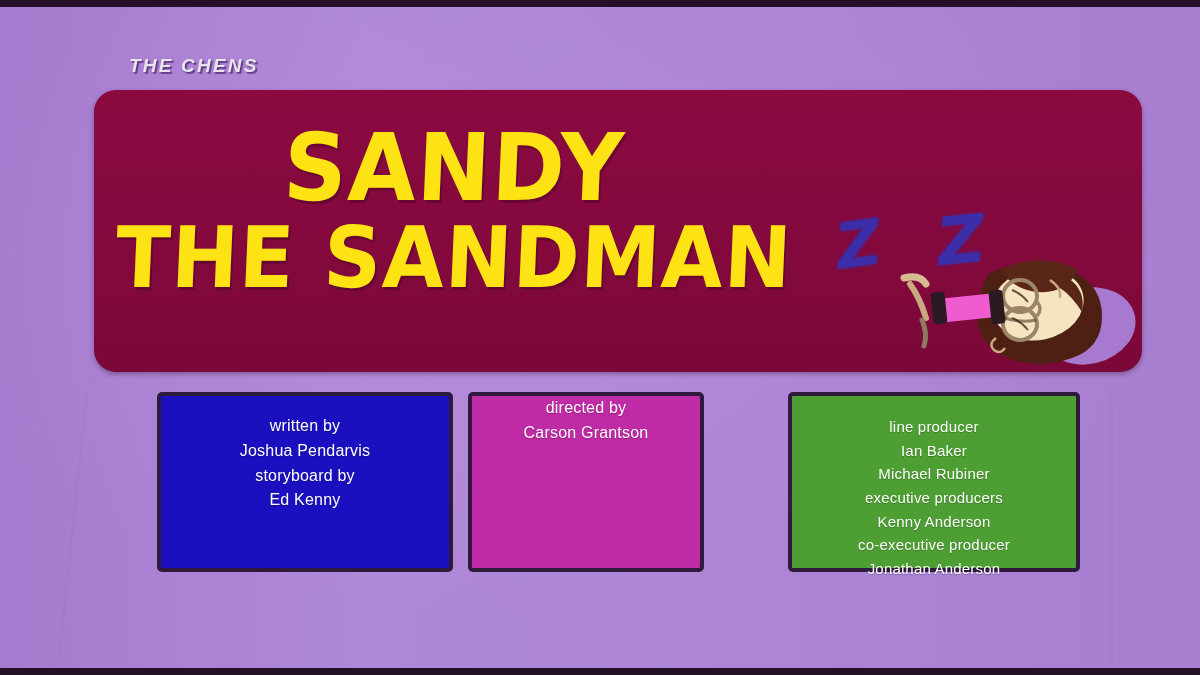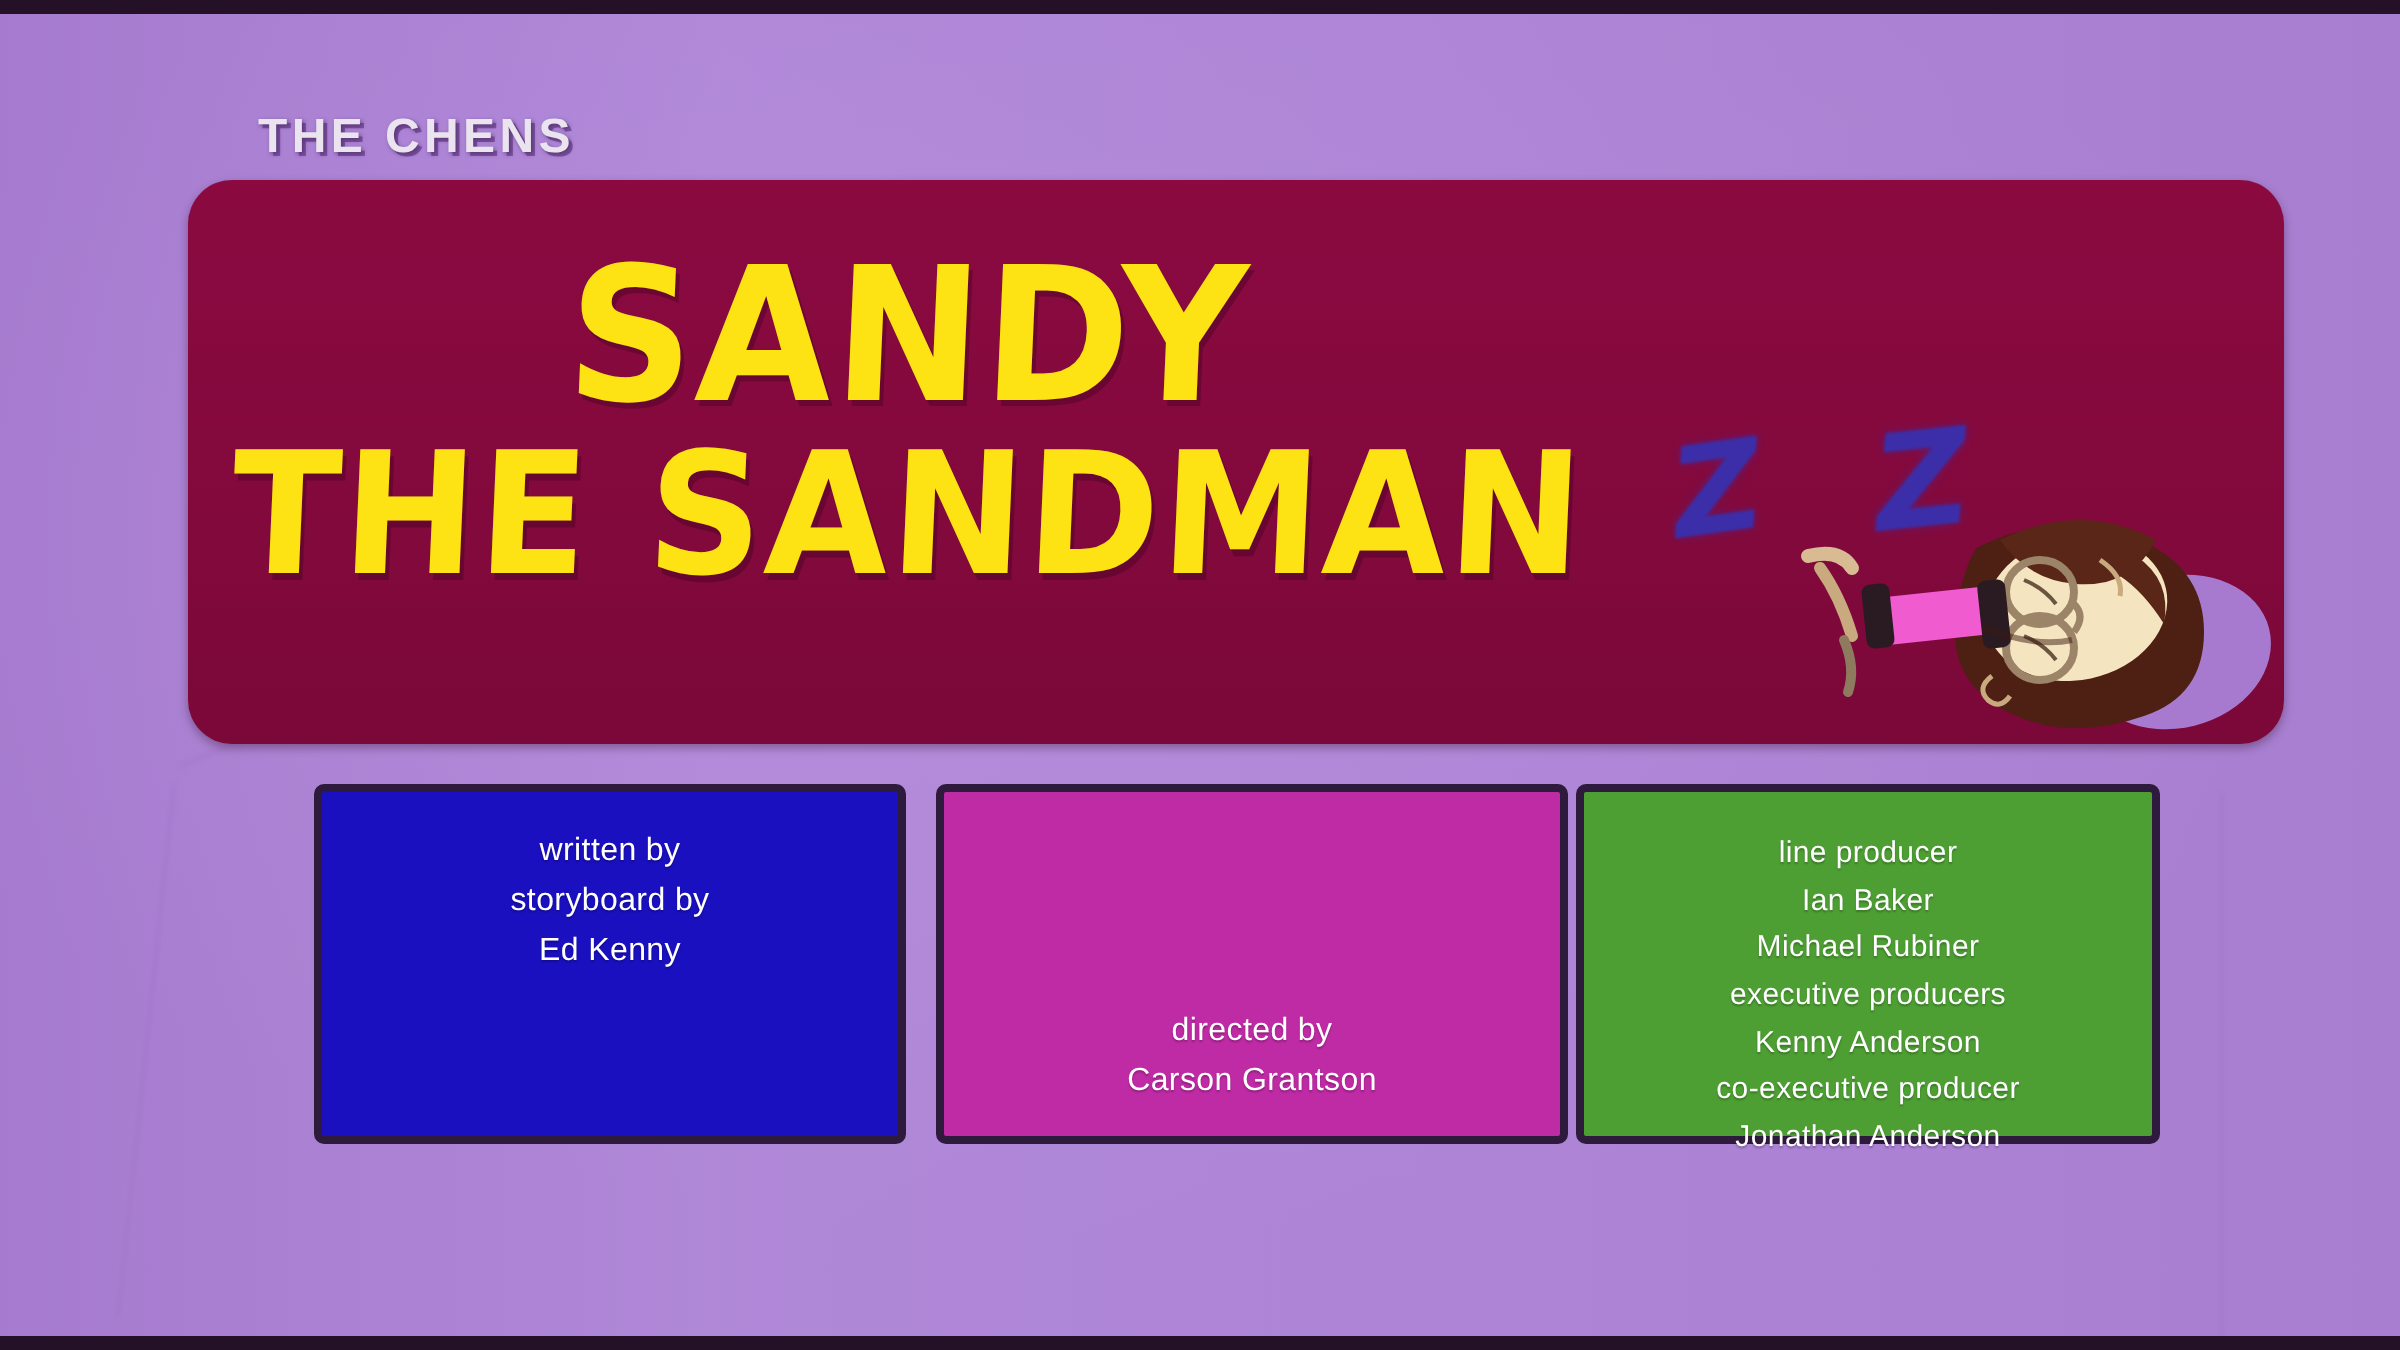--- a/index.html
+++ b/index.html
@@ -59,27 +59,28 @@
     transform: rotate(-22deg);
     transform-origin: left center;
     filter: blur(1.4px);
   }
 
   
   .show-title {
     position: absolute;
     left: 129px;
     top: 55px;
-    font-size: 24px;
+    font-size: 19px;
     font-weight: bold;
     letter-spacing: 2.2px;
     color: #e9e4ee;
     text-shadow: 2px 2px 0 rgba(80,40,110,0.55), 1px 1px 2px rgba(60,25,90,0.6);
     font-family: "Liberation Sans", sans-serif;
     z-index: 12;
+    font-style: italic;
   }
 
   
   .banner {
     position: absolute;
     left: 94px;
     top: 90px;
     width: 1048px;
     height: 282px;
     background: #88093f;
@@ -179,23 +180,23 @@
 
   .box-written {
     left: 126px;
     width: 296px;
     background: #1a10bf;
     justify-content: flex-start;
     padding-top: 18px;
   }
   .box-directed {
     left: 437px;
-    width: 316px;
+    width: 236px;
     background: #bf2aa5;
-    justify-content: flex-end;
+    justify-content: flex-start;
     padding-bottom: 14px;
   }
   .box-producers {
     left: 757px;
     width: 292px;
     background: #4d9f33;
     justify-content: flex-start;
     padding-top: 19px;
     font-size: 15px;
     line-height: 1.58;
@@ -266,20 +267,21 @@
         <path d="M100 96 q26 10 44 6" stroke="#3b1a10" stroke-width="3" fill="none" opacity="0.5"></path>
       </svg>
     </div>
   </div>
 
   <div class="credits-row">
 
     <div class="credit-box box-written soft">
       <div class="lines">
         <span class="credit-line">written by</span>
+        <span class="credit-line">Joshua Pendarvis</span>
         <span class="credit-line">storyboard by</span>
         <span class="credit-line">Ed Kenny</span>
       </div>
     </div>
 
     <div class="credit-box box-directed soft">
       <div class="lines">
         <span class="credit-line">directed by</span>
         <span class="credit-line">Carson Grantson</span>
       </div>

